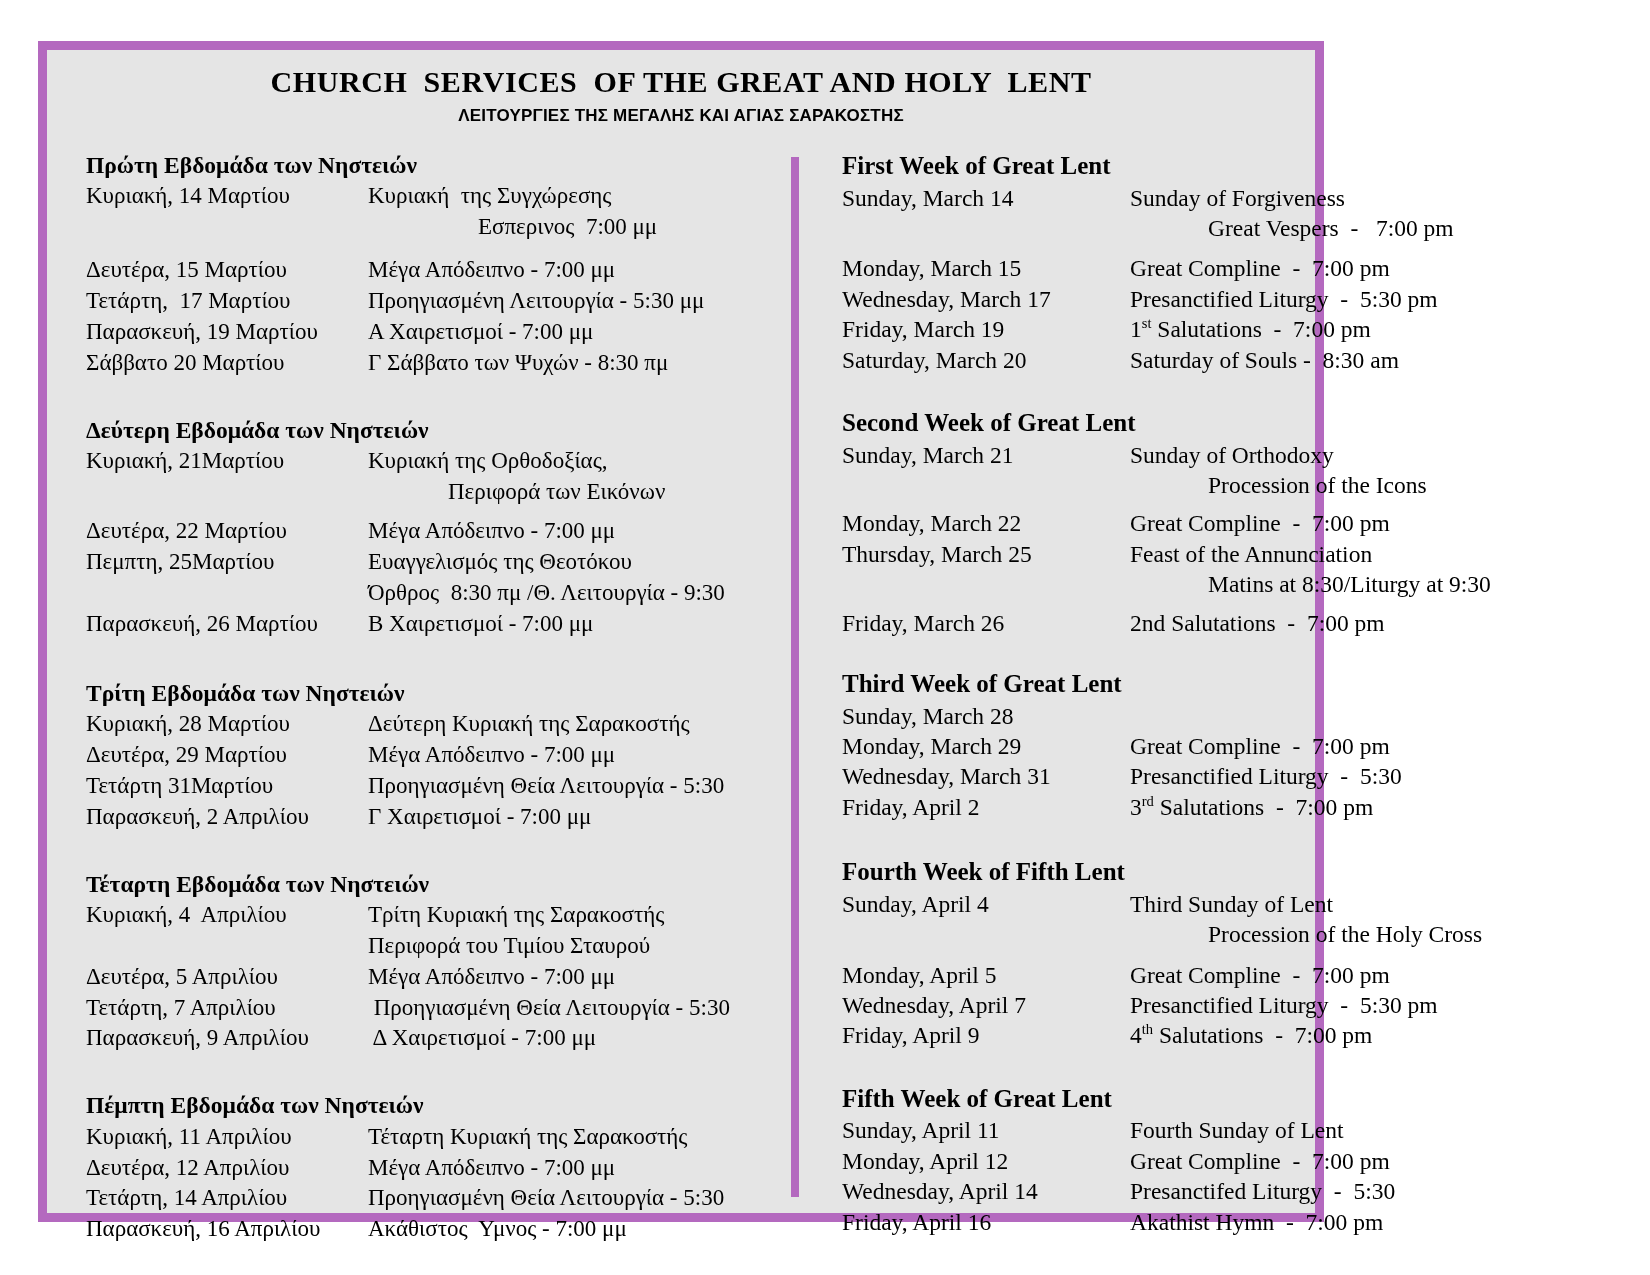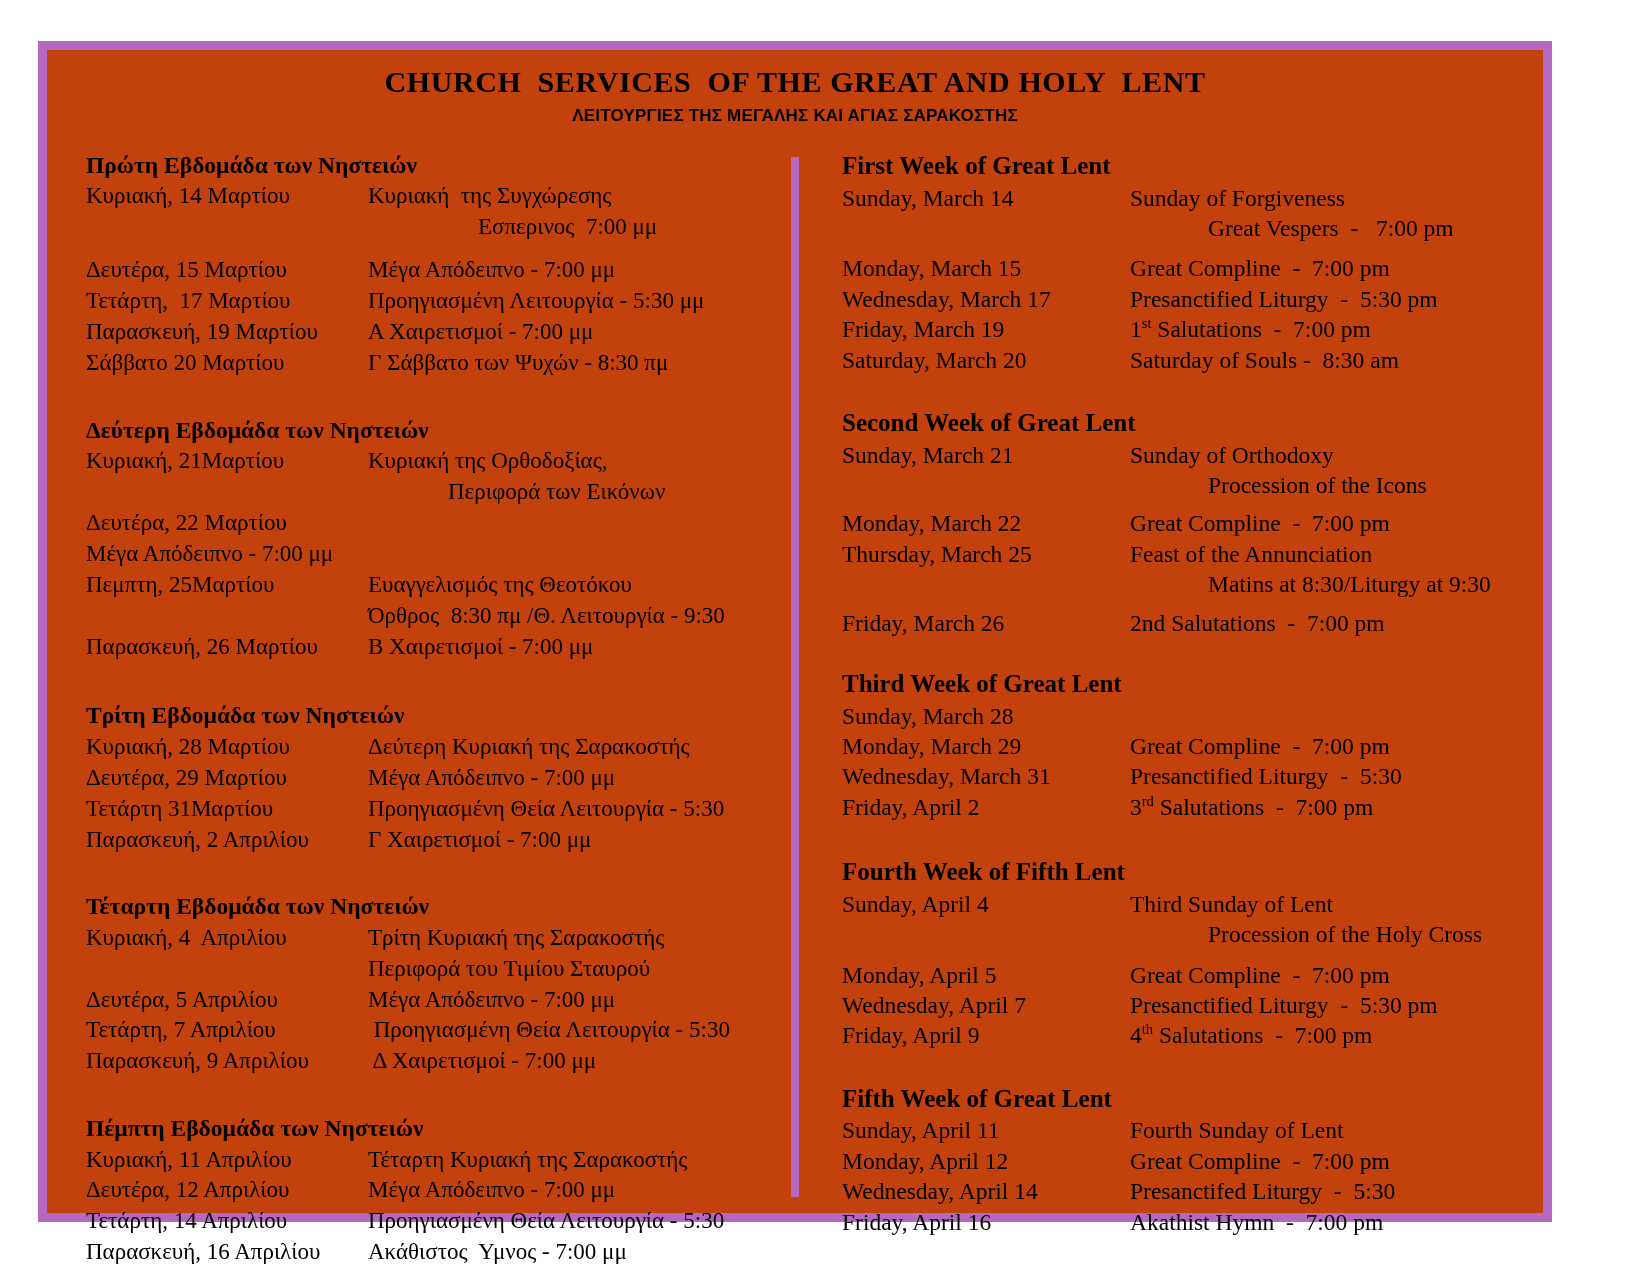--- a/index.html
+++ b/index.html
@@ -21,25 +21,25 @@
     width: 1650px;
     height: 1275px;
     background: #ffffff;
   }
 
   
   #frame {
     position: absolute;
     left: 38px;
     top: 41px;
-    width: 1514px;
+    width: 1286px;
     height: 1181px;
     border: 9px solid #b469bf;
     box-sizing: border-box;
-    background: #c2410c;
+    background: #e5e5e5;
   }
 
   
   #title-block {
     position: absolute;
     left: 0;
     top: 15px;
     width: 100%;
     text-align: center;
   }
@@ -135,21 +135,21 @@
             <div class="row"><span class="date">Τετάρτη,  17 Μαρτίου</span><span class="service">Προηγιασμένη Λειτουργία - 5:30 μμ</span></div>
             <div class="row"><span class="date">Παρασκευή, 19 Μαρτίου</span><span class="service">Α Χαιρετισμοί - 7:00 μμ</span></div>
             <div class="row"><span class="date">Σάββατο 20 Μαρτίου</span><span class="service">Γ Σάββατο των Ψυχών - 8:30 πμ</span></div>
           </div>
         </div>
         <div class="section" style="margin-top: 36px;">
           <div class="section-heading">Δεύτερη Εβδομάδα των Νηστειών</div>
           <div class="rows">
             <div class="row"><span class="date">Κυριακή, 21Μαρτίου</span><span class="service">Κυριακή της Ορθοδοξίας,</span></div>
             <div class="row cont"><span class="date"></span><span class="service" style="padding-left: 80px;">Περιφορά των Εικόνων</span></div>
-            <div class="row" style=" flex-direction: column;"><span class="date">Δευτέρα, 22 Μαρτίου</span><span class="service">Μέγα Απόδειπνο - 7:00 μμ</span></div>
+            <div class="row" style="margin-top: 8px;"><span class="date">Δευτέρα, 22 Μαρτίου</span><span class="service">Μέγα Απόδειπνο - 7:00 μμ</span></div>
             <div class="row"><span class="date">Πεμπτη, 25Μαρτίου</span><span class="service">Ευαγγελισμός της Θεοτόκου</span></div>
             <div class="row cont"><span class="date"></span><span class="service">Όρθρος  8:30 πμ /Θ. Λειτουργία - 9:30</span></div>
             <div class="row"><span class="date">Παρασκευή, 26 Μαρτίου</span><span class="service">Β Χαιρετισμοί - 7:00 μμ</span></div>
           </div>
         </div>
         <div class="section" style="margin-top: 38px;">
           <div class="section-heading">Τρίτη Εβδομάδα των Νηστειών</div>
           <div class="rows">
             <div class="row"><span class="date">Κυριακή, 28 Μαρτίου</span><span class="service">Δεύτερη Κυριακή της Σαρακοστής</span></div>
             <div class="row"><span class="date">Δευτέρα, 29 Μαρτίου</span><span class="service">Μέγα Απόδειπνο - 7:00 μμ</span></div>

